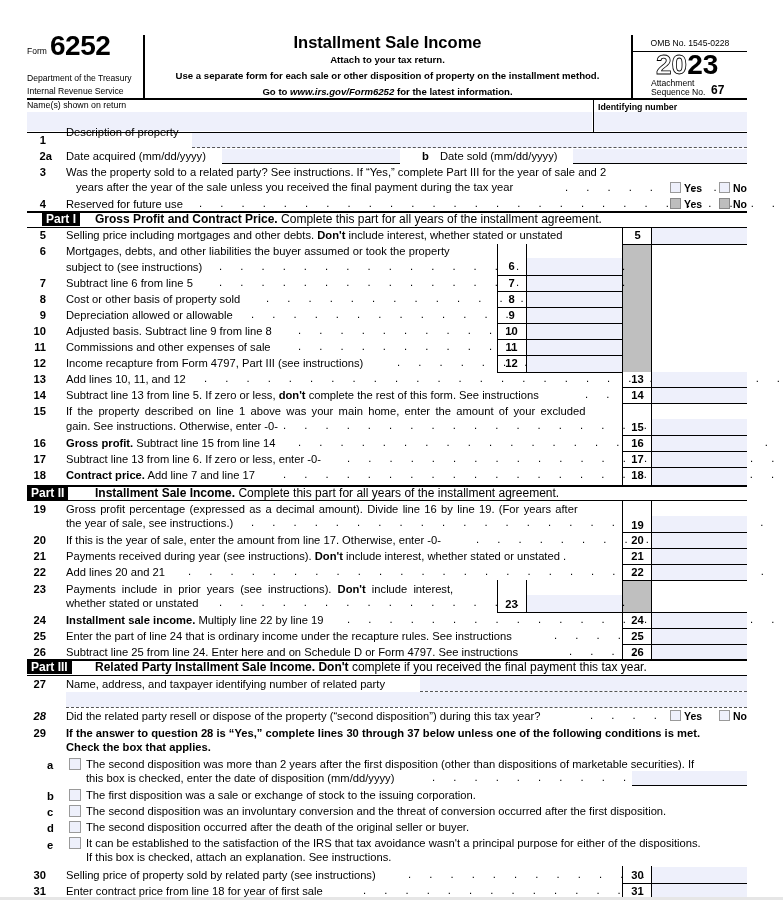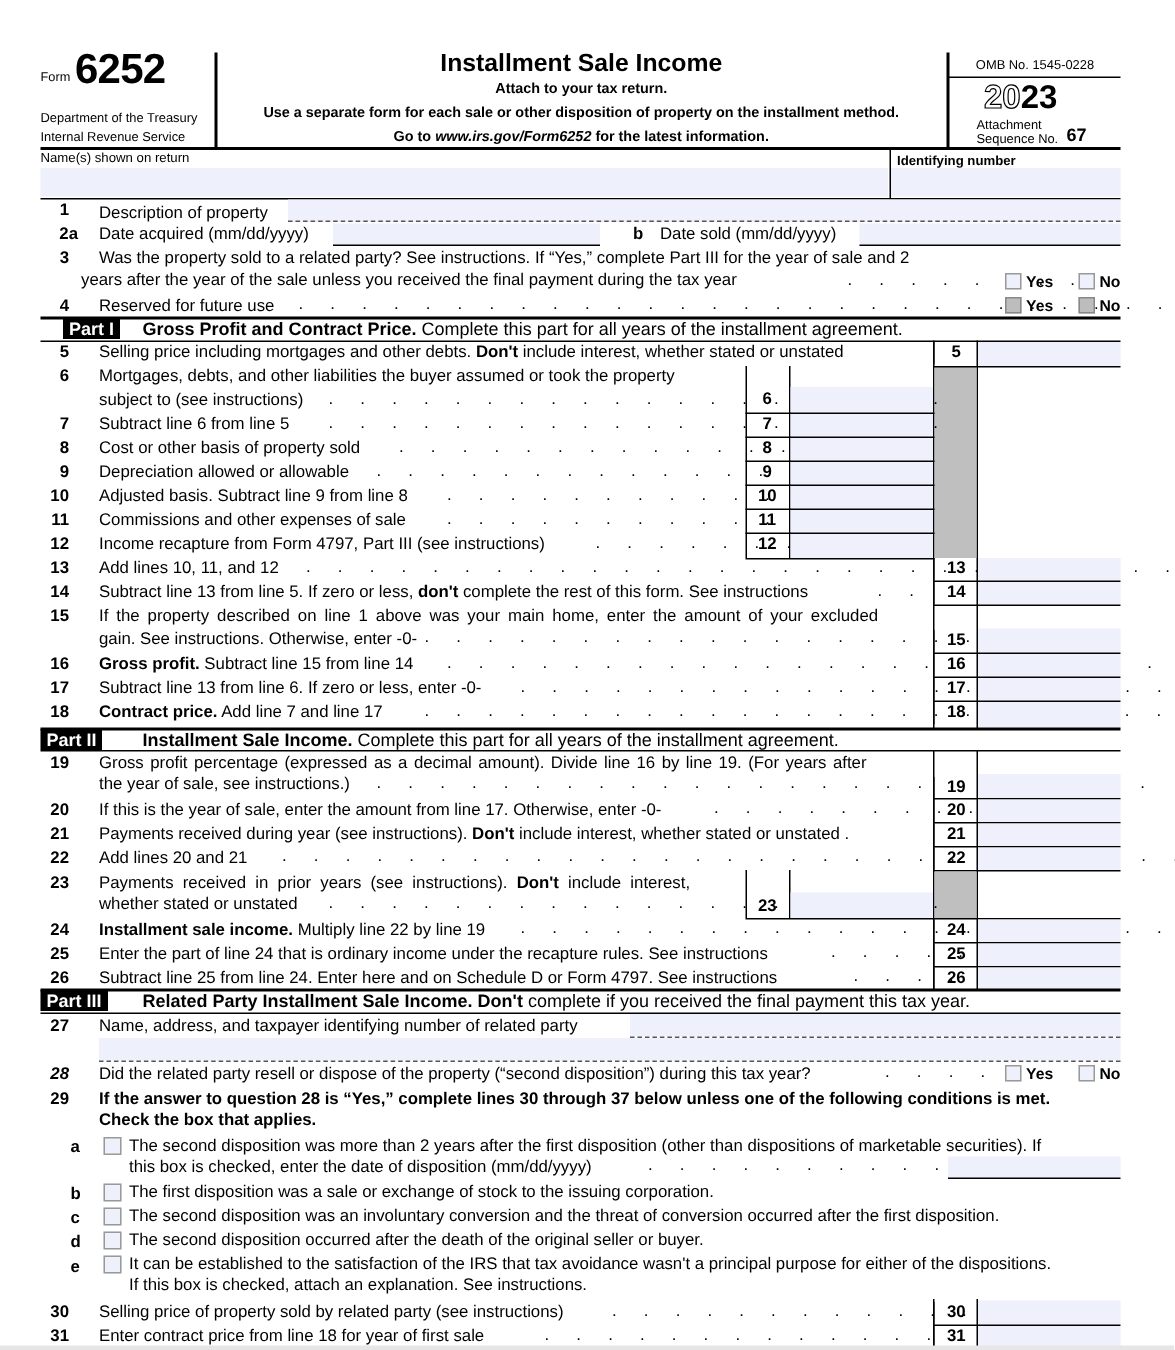--- a/index.html
+++ b/index.html
@@ -33,52 +33,52 @@
   <div class="abs b" style="left:145px;top:33px;width:485px;text-align:center;font-size:16.5px;">Installment Sale Income</div>
   <div class="abs b" style="left:145px;top:54px;width:485px;text-align:center;font-size:9.6px;">Attach to your tax return.</div>
   <div class="abs b" style="left:145px;top:70px;width:485px;text-align:center;font-size:9.6px;">Use a separate form for each sale or other disposition of property on the installment method.</div>
   <div class="abs b" style="left:145px;top:86px;width:485px;text-align:center;font-size:9.6px;">
     <span>Go to </span><i>www.irs.gov/Form6252</i><span> for the latest information.</span>
   </div>
 
   <div class="vline" style="left:631px;top:35px;height:63px;width:1.5px;"></div>
   <div class="abs" style="left:633px;top:38px;width:114px;text-align:center;font-size:8.6px;">OMB No. 1545-0228</div>
   <div class="hline" style="left:632px;top:51px;width:115px;"></div>
-  <div class="abs" style="left:656px;top:52px;font-size:22px;line-height:26px;font-weight:bold;">
+  <div class="abs" style="left:656px;top:52px;font-size:28px;line-height:26px;font-weight:bold;">
     <span style="color:#fff;-webkit-text-stroke:0.8px #000;">20</span><span>23</span>
   </div>
   <span class="abs" style="left:651px;top:79px;font-size:8.6px;line-height:9px;">Attachment</span>
   <span class="abs" style="left:651px;top:87px;font-size:8.6px;line-height:10px;">Sequence No.</span>
   <span class="abs b" style="left:711px;top:83px;font-size:12px;">67</span>
 
   <div class="hline" style="left:27px;top:98px;width:720px;height:1.5px;"></div>
   <span class="abs" style="left:27px;top:100px;font-size:8.8px;">Name(s) shown on return</span>
   <div class="abs fill" style="left:27px;top:112px;width:565px;height:19px;"></div>
   <div class="vline" style="left:593px;top:99px;height:33px;"></div>
   <span class="abs b" style="left:598px;top:102px;font-size:8.8px;">Identifying number</span>
   <div class="abs fill" style="left:594px;top:112px;width:153px;height:19px;"></div>
   <div class="hline" style="left:27px;top:132px;width:720px;"></div>
 </div>
 
 <div>
   <span class="ln" style="left:22px;top:134px;">1</span>
-  <span class="lbl" style="left:66px;top:136px;">Description of property</span>
+  <span class="lbl" style="left:66px;top:126px;">Description of property</span>
   <div class="abs fill" style="left:192px;top:133px;width:555px;height:15px;"></div>
   <div class="dash" style="left:192px;top:147px;width:555px;"></div>
 
   <span class="ln" style="left:28px;top:150px;">2a</span>
   <span class="lbl" style="left:66px;top:150px;">Date acquired (mm/dd/yyyy)</span>
   <div class="abs fill" style="left:222px;top:149px;width:178px;height:14px;border-bottom:1px solid #000;"></div>
   <span class="lbl b" style="left:422px;top:150px;">b</span>
   <span class="lbl" style="left:440px;top:150px;">Date sold (mm/dd/yyyy)</span>
   <div class="abs fill" style="left:573px;top:149px;width:174px;height:14px;border-bottom:1px solid #000;"></div>
 
   <span class="ln" style="left:22px;top:166px;">3</span>
   <span class="lbl" style="left:66px;top:166px;">Was the property sold to a related party? See instructions. If “Yes,” complete Part III for the year of sale and 2</span>
-  <span class="lbl" style="left:54px;top:181px;">years after the year of the sale unless you received the final payment during the tax year</span>
+  <span class="lbl" style="left:76px;top:181px;">years after the year of the sale unless you received the final payment during the tax year</span>
   <span class="lbl dots" style="left:565px;top:181px;">. . . . . . . .</span>
   <div class="chk" style="left:670px;top:182px;"></div>
   <span class="yn" style="left:684px;top:182px;">Yes</span>
   <div class="chk" style="left:719px;top:182px;"></div>
   <span class="yn" style="left:733px;top:182px;">No</span>
 
   <span class="ln" style="left:22px;top:198px;">4</span>
   <span class="lbl" style="left:66px;top:198px;">Reserved for future use</span>
   <span class="lbl dots" style="left:199px;top:197px;">. . . . . . . . . . . . . . . . . . . . . . . . . . . . . . . . . . . . . . . . . . . . . . .</span>
   <div class="chk grey" style="left:670px;top:198px;"></div>
@@ -239,21 +239,21 @@
   <span class="lbl" style="left:66px;top:566px;">Add lines 20 and 21</span>
   <span class="lbl dots" style="left:188px;top:565px;">. . . . . . . . . . . . . . . . . . . . . . . . . . . . . .</span>
   <span class="box" style="left:622px;top:565px;width:29px;">22</span>
   <div class="abs fill" style="left:652px;top:565px;width:95px;height:15px;"></div>
   <div class="hline" style="left:622px;top:580px;width:125px;"></div>
 
   <div class="abs shade" style="left:623px;top:581px;width:28px;height:31px;"></div>
   <div class="vline" style="left:497px;top:580px;height:32px;"></div>
   <div class="vline" style="left:526px;top:580px;height:32px;"></div>
   <span class="ln" style="left:22px;top:583px;">23</span>
-  <span class="lbl" style="left:66px;top:583px;word-spacing:3px;"><span>Payments received in prior years (see instructions). </span><b>Don't</b><span> include interest,</span></span>
+  <span class="lbl" style="left:66px;top:583px;word-spacing:3px;"><span>Payments include in prior years (see instructions). </span><b>Don't</b><span> include interest,</span></span>
   <span class="lbl" style="left:66px;top:597px;">whether stated or unstated</span>
   <span class="lbl dots" style="left:219px;top:596px;">. . . . . . . . . . . . . . . . . . . .</span>
   <span class="box" style="left:497px;top:597px;width:29px;border-left:none;">23</span>
   <div class="abs fill" style="left:527px;top:595px;width:95px;height:17px;"></div>
   <div class="hline" style="left:497px;top:612px;width:250px;"></div>
 
   <span class="ln" style="left:22px;top:614px;">24</span>
   <span class="lbl" style="left:66px;top:614px;"><b>Installment sale income.</b><span> Multiply line 22 by line 19</span></span>
   <span class="lbl dots" style="left:347px;top:613px;">. . . . . . . . . . . . . . . . . . . . . . . . .</span>
   <span class="box" style="left:622px;top:613px;width:29px;">24</span>

